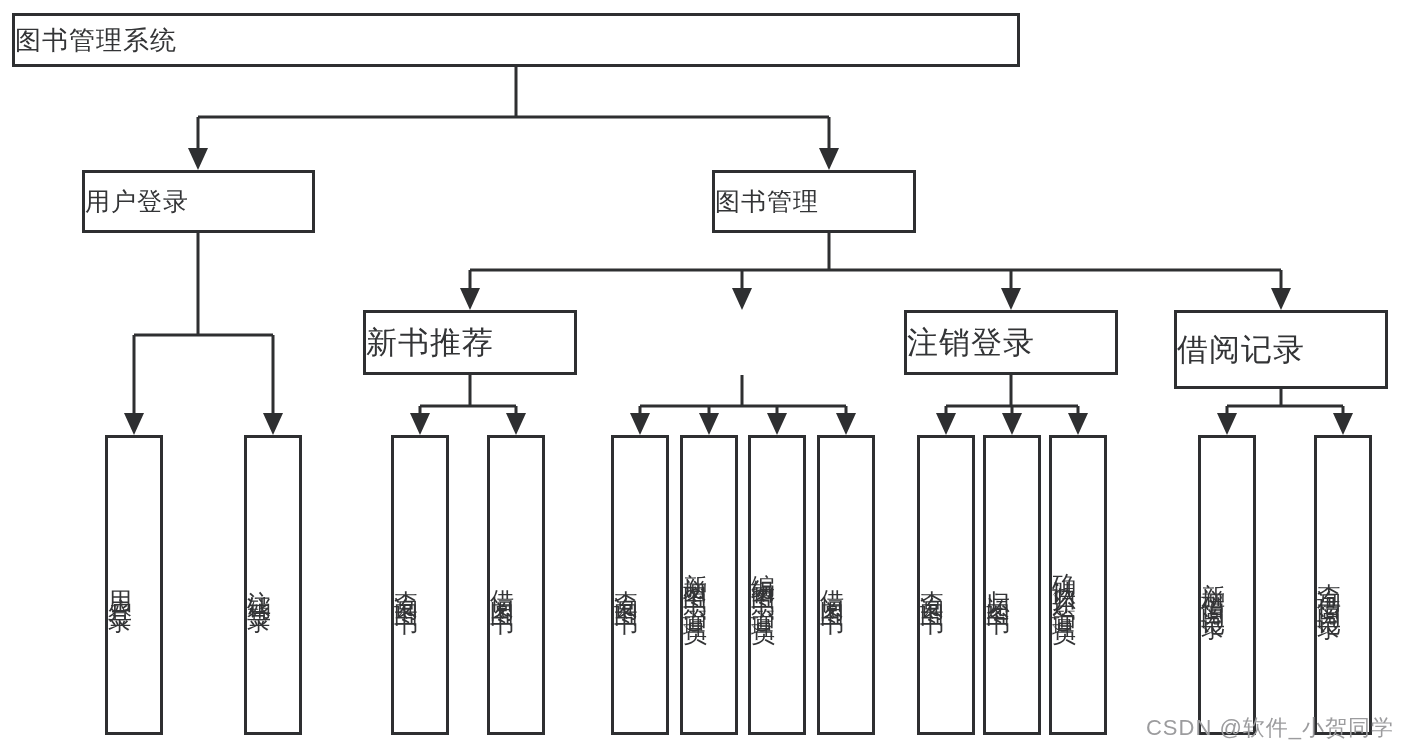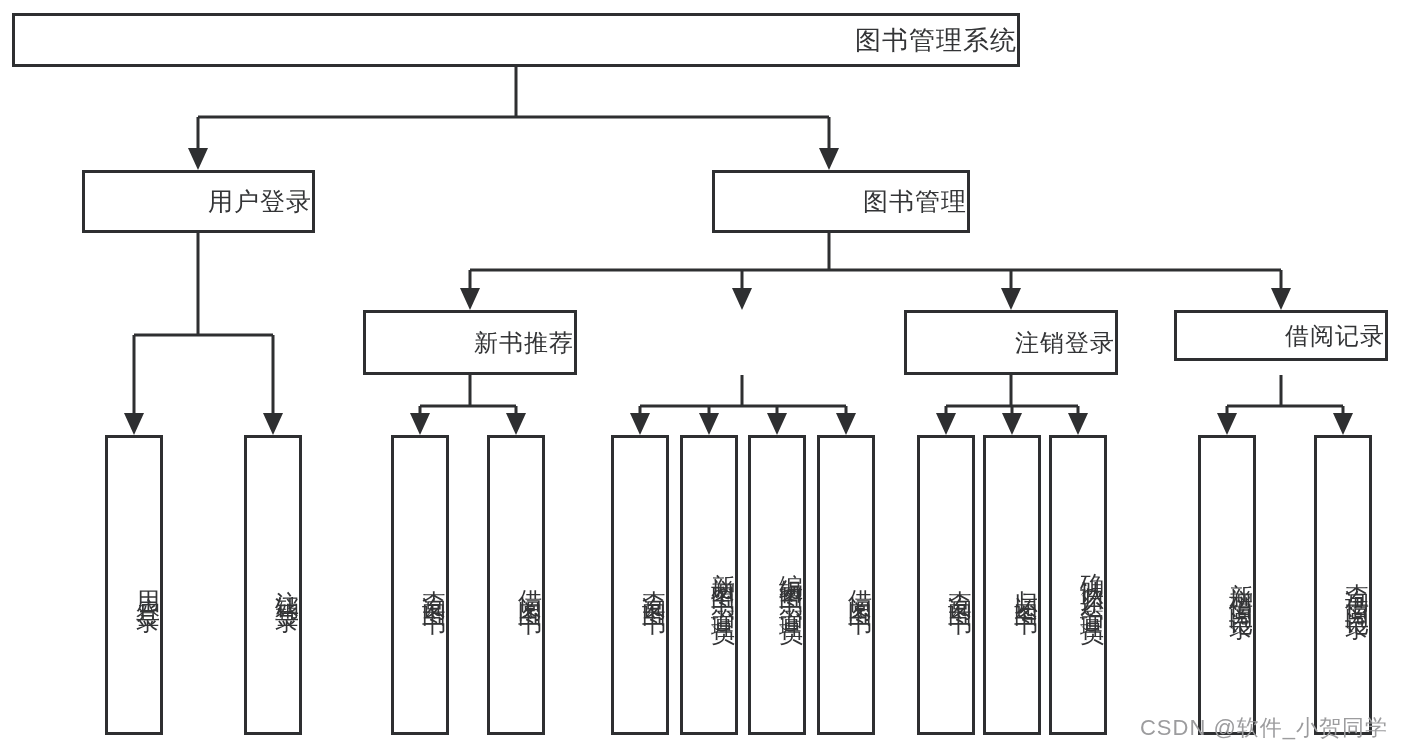--- a/index.html
+++ b/index.html
@@ -18,37 +18,37 @@
     overflow:hidden;
   }
   .wires{position:absolute;left:0;top:0;z-index:1;}
   .wires path{stroke:var(--line);stroke-width:3;fill:none;}
   .wires polygon{fill:var(--line);stroke:none;}
   .box{
     position:absolute;
     box-sizing:border-box;
     border:3px solid var(--line);
     background:#fff;
-    display:flex;align-items:center;justify-content:flex-end;
+    display:flex;align-items:center;justify-content:flex-start;
     z-index:2;
   }
   .box.root span{font-size:26px;letter-spacing:1px;}
   .box.lvl2 span{font-size:25px;letter-spacing:1px;}
-  .box.lvl3 span{font-size:24px;letter-spacing:1px;}
+  .box.lvl3 span{font-size:31px;letter-spacing:1px;}
   .box.leaf span{
     writing-mode:vertical-rl;
     text-orientation:mixed;
     font-size:24px;
     letter-spacing:7px;
     line-height:1;
     white-space:nowrap;
   }
   .watermark{
     position:absolute;
-    right:17px;bottom:4px;
+    right:11px;bottom:4px;
     font-size:22px;
     color:var(--wm);
     z-index:3;
     letter-spacing:1px;
   }
 </style>
 </head>
 <body>
 
 <div class="canvas">
@@ -103,31 +103,31 @@
     </g>
   </svg>
 
   <div class="box root" style="left:12px;top:13px;width:1008px;height:54px">
     <span>图书管理系统</span>
   </div>
 
   <div class="box lvl2" style="left:82px;top:170px;width:233px;height:63px">
     <span>用户登录</span>
   </div>
-  <div class="box lvl2" style="left:712px;top:170px;width:258px;height:63px">
+  <div class="box lvl2" style="left:712px;top:170px;width:204px;height:63px">
     <span>图书管理</span>
   </div>
 
   <div class="box lvl3" style="left:363px;top:310px;width:214px;height:65px">
     <span>新书推荐</span>
   </div>
   <div class="box lvl3" style="left:904px;top:310px;width:214px;height:65px">
     <span>注销登录</span>
   </div>
-  <div class="box lvl3" style="left:1174px;top:310px;width:214px;height:51px">
+  <div class="box lvl3" style="left:1174px;top:310px;width:214px;height:79px">
     <span>借阅记录</span>
   </div>
 
   <div class="box leaf" style="left:105px;top:435px;width:58px;height:300px">
     <span>用户登录</span>
   </div>
   <div class="box leaf" style="left:244px;top:435px;width:58px;height:300px">
     <span>注销登录</span>
   </div>
 

